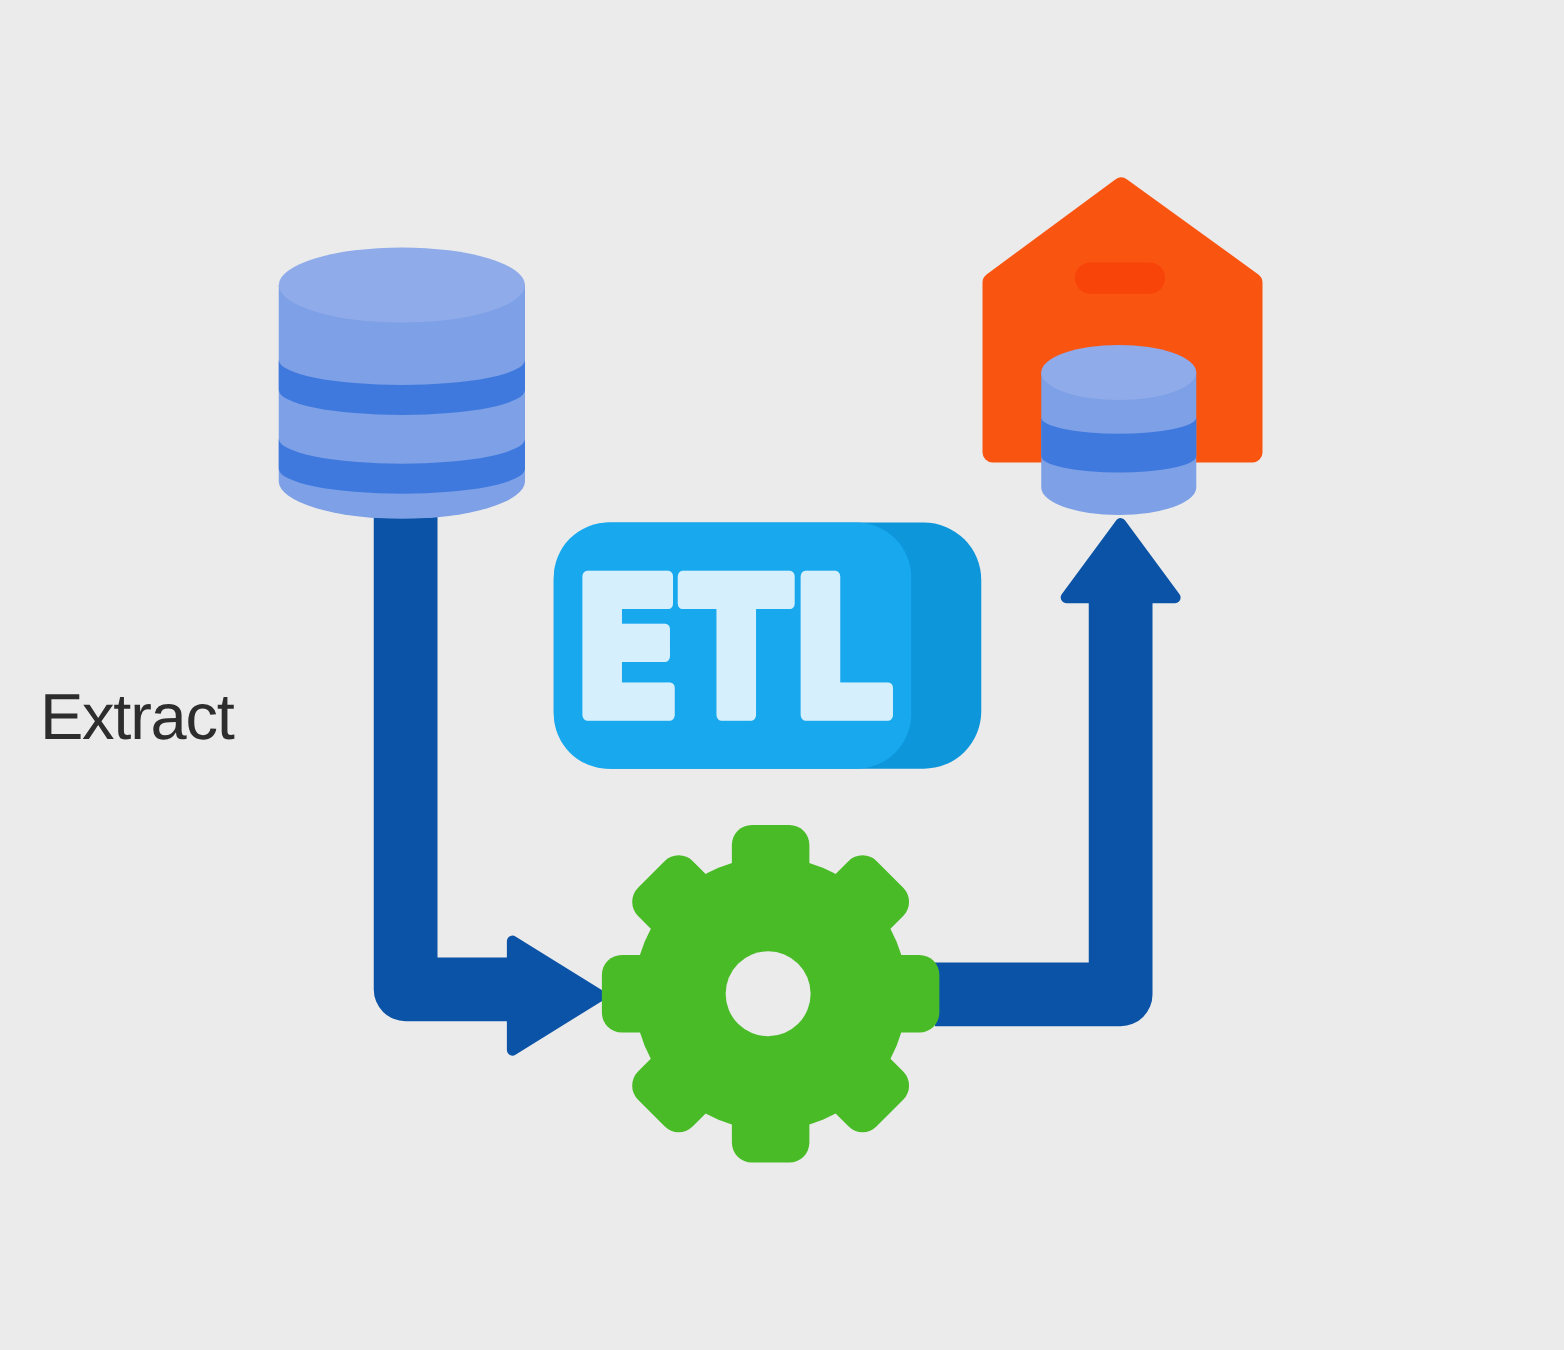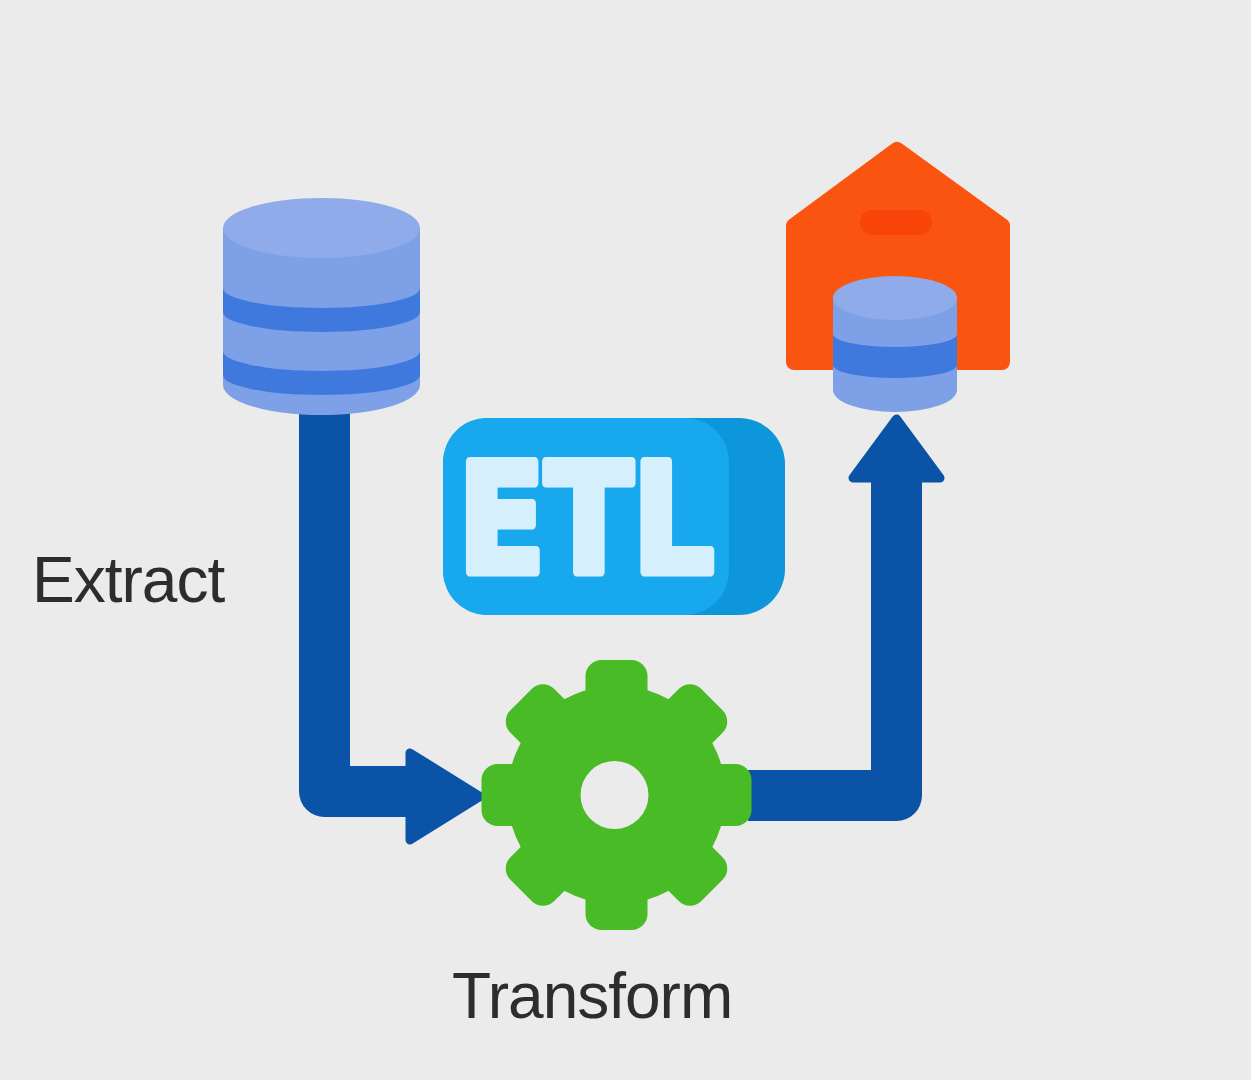--- a/index.html
+++ b/index.html
@@ -36,21 +36,21 @@
     stroke-width: 9;
     stroke-linejoin: round;
     stroke-linecap: round;
     paint-order: stroke;
     font-family: "DejaVu Sans", "Liberation Sans", sans-serif;
     font-weight: bold;
   }
   .step-label {
     position: absolute;
     color: var(--label_text, #2d2d2d);
-    font-size: 64px;
+    font-size: 52px;
     line-height: 1;
     white-space: nowrap;
     letter-spacing: -1px;
   }
   .label-extract   { left: 32px;  top: 548px; }
   .label-load      { left: 948px; top: 548px; }
   .label-transform { left: 452px; top: 964px; }
 </style>
 </head>
 <body>
@@ -110,14 +110,13 @@
     </g>
 
     <g>
       <rect class="badge-side" x="443" y="418" width="342" height="197" rx="46"></rect>
       <rect class="badge-main" x="443" y="418" width="286" height="197" rx="44"></rect>
       <text class="badge-text" x="586" y="572" font-size="152" text-anchor="middle" textLength="256" lengthAdjust="spacingAndGlyphs">ETL</text>
     </g>
   </svg>
 
   <div class="step-label label-extract">Extract</div>
-  <div class="step-label label-transform">Transform</div>
 </div>
 
 </body></html>

